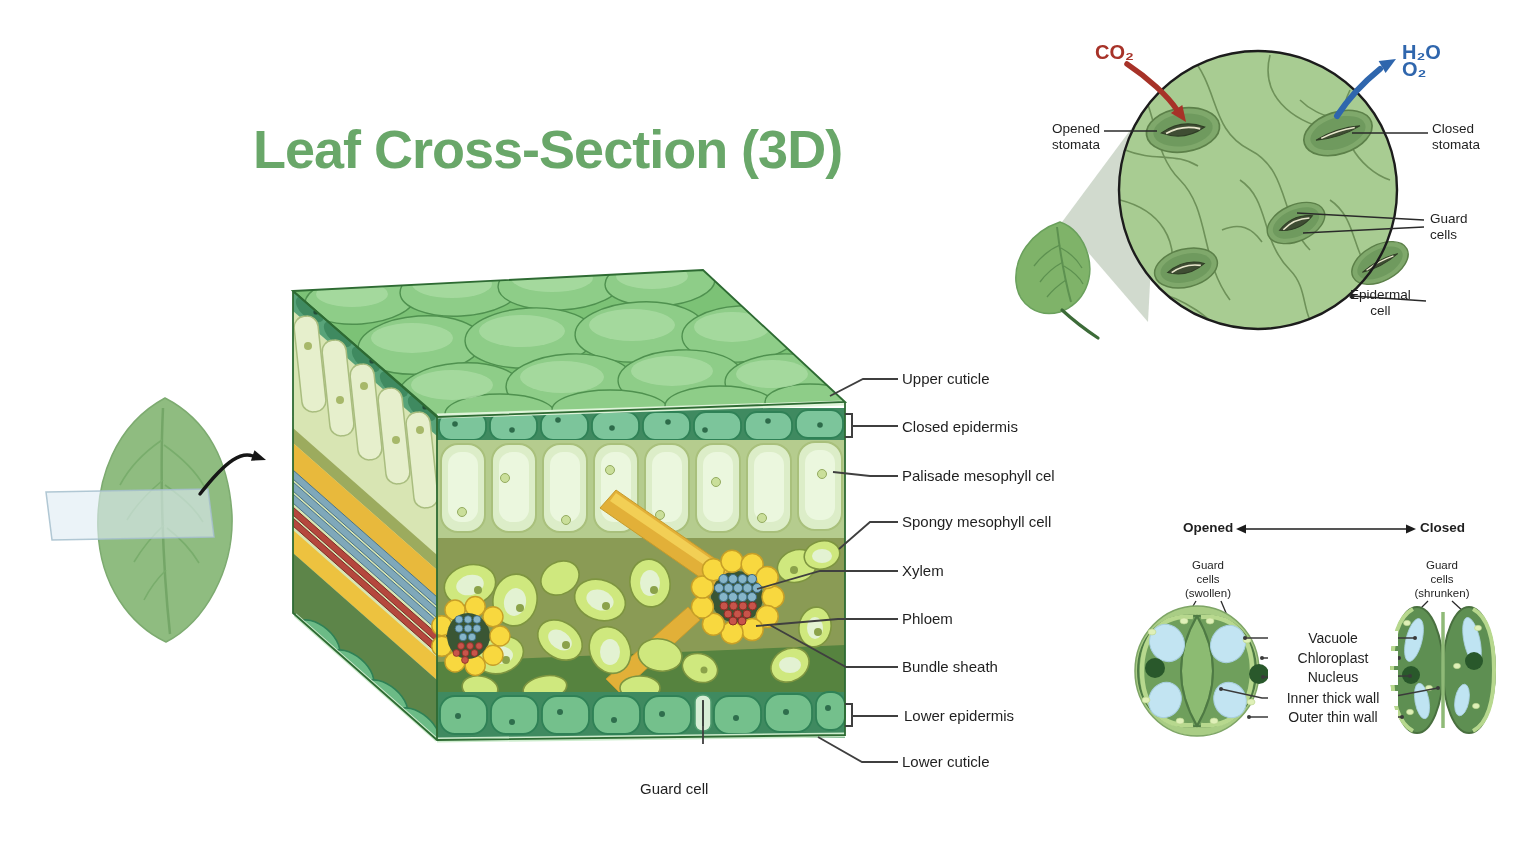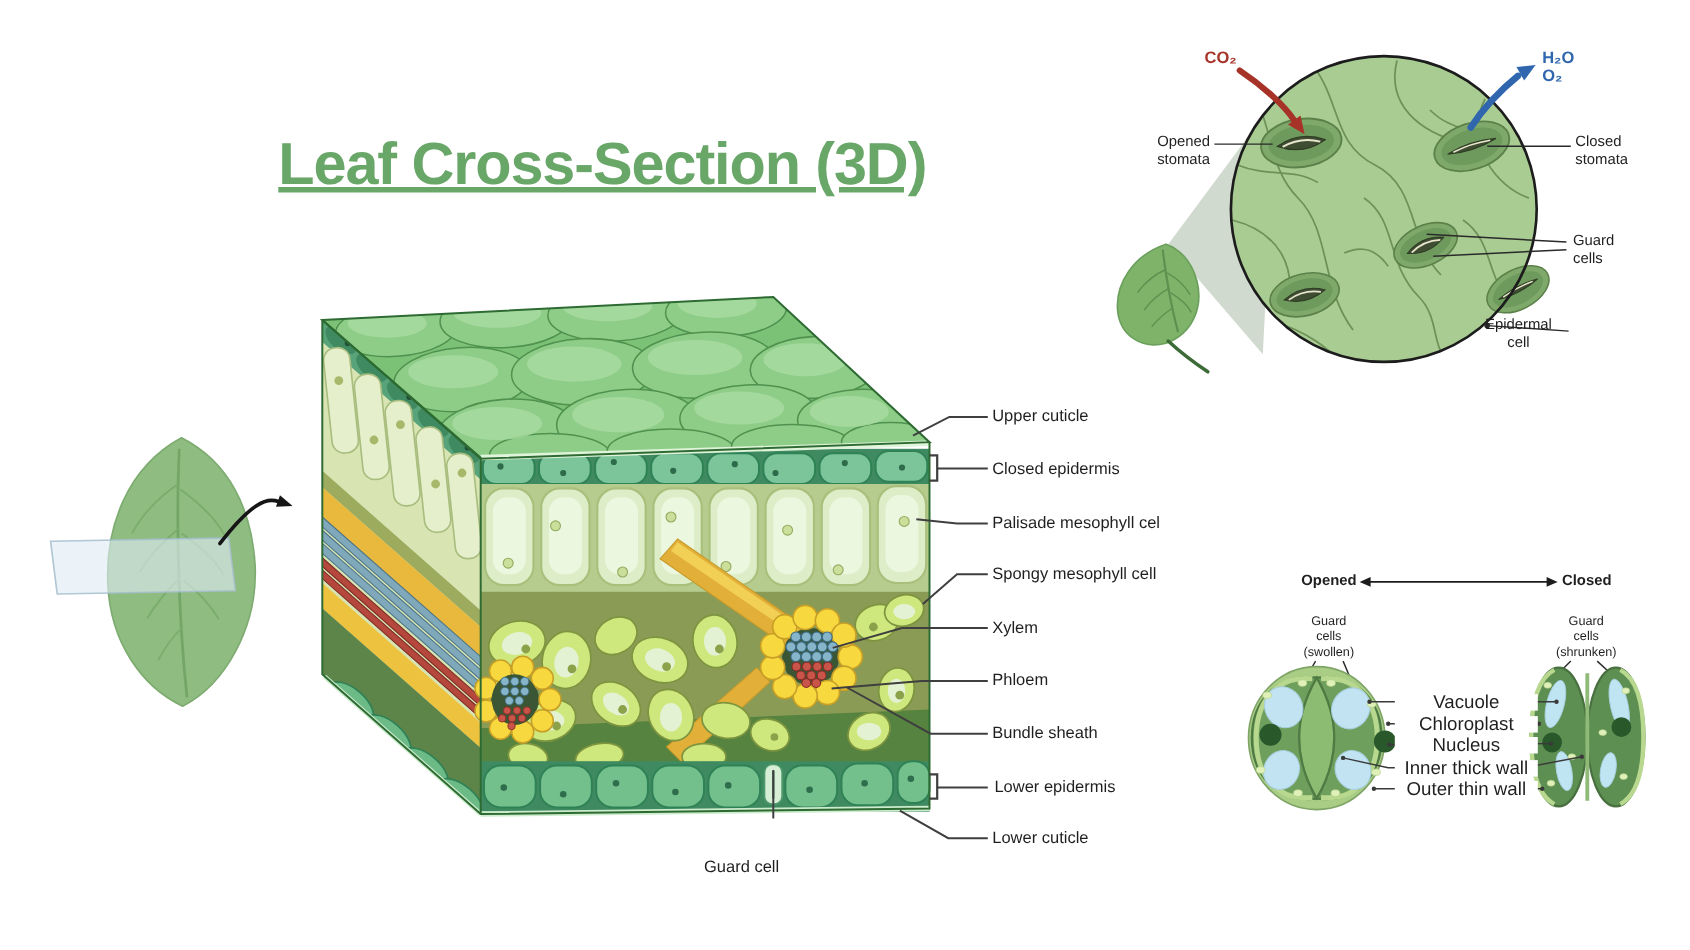--- a/index.html
+++ b/index.html
@@ -1,28 +1,28 @@
 <!DOCTYPE html>
 <html><head>
 <meta charset="utf-8">
 <style>
   html,body{margin:0;padding:0;background:#fff;}
   #canvas{position:relative;width:1536px;height:864px;background:#ffffff;overflow:hidden;
           font-family:"Liberation Sans","DejaVu Sans",sans-serif;}
   #art{position:absolute;left:0;top:0;}
   .lbl{position:absolute;color:#1f1f1f;}
-  .title{font-size:54px;font-weight:bold;color:#69a769;letter-spacing:-1px;white-space:nowrap;text-decoration:underline;}
+  .title{font-size:54px;font-weight:bold;color:#69a769;letter-spacing:-1px;white-space:nowrap;}
   .main-lbl{font-size:15px;line-height:22px;white-space:nowrap;}
   .small-lbl{font-size:13.5px;line-height:16px;white-space:pre-line;}
-  .gas-lbl{font-size:15px;font-weight:bold;white-space:pre-line;line-height:17px;}
+  .gas-lbl{font-size:20px;font-weight:bold;white-space:pre-line;line-height:17px;}
   .co2{color:#a73228;}
   .gas-blue{color:#2f66ad;}
   .hdr{font-size:13.5px;font-weight:bold;}
   .caption{font-size:11.5px;line-height:14px;text-align:center;white-space:pre-line;}
-  .center-lbl{font-size:17px;line-height:15px;text-align:center;background:#fff;padding:0 3px;}
+  .center-lbl{font-size:14px;line-height:15px;text-align:center;background:#fff;padding:0 3px;}
   .ra{text-align:right;}
 </style>
 </head>
 <body>
 
 <div id="canvas">
 
 <svg id="art" width="1536" height="864" viewBox="0 0 1536 864">
   <defs>
     <clipPath id="clipTop">

